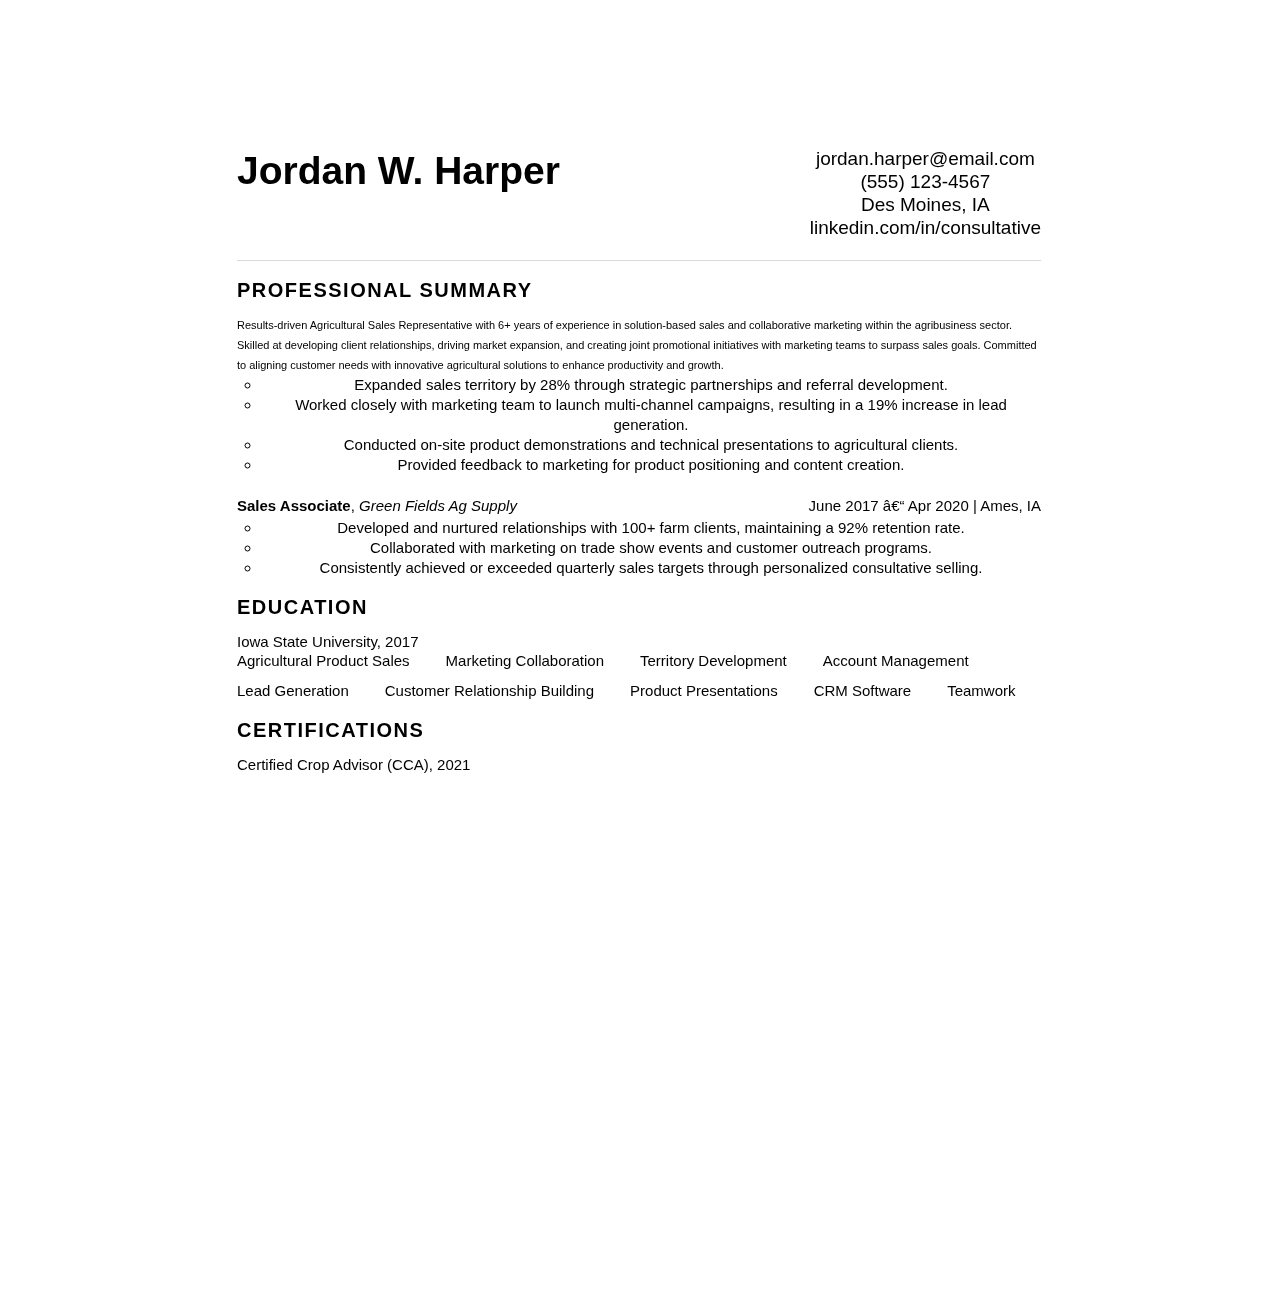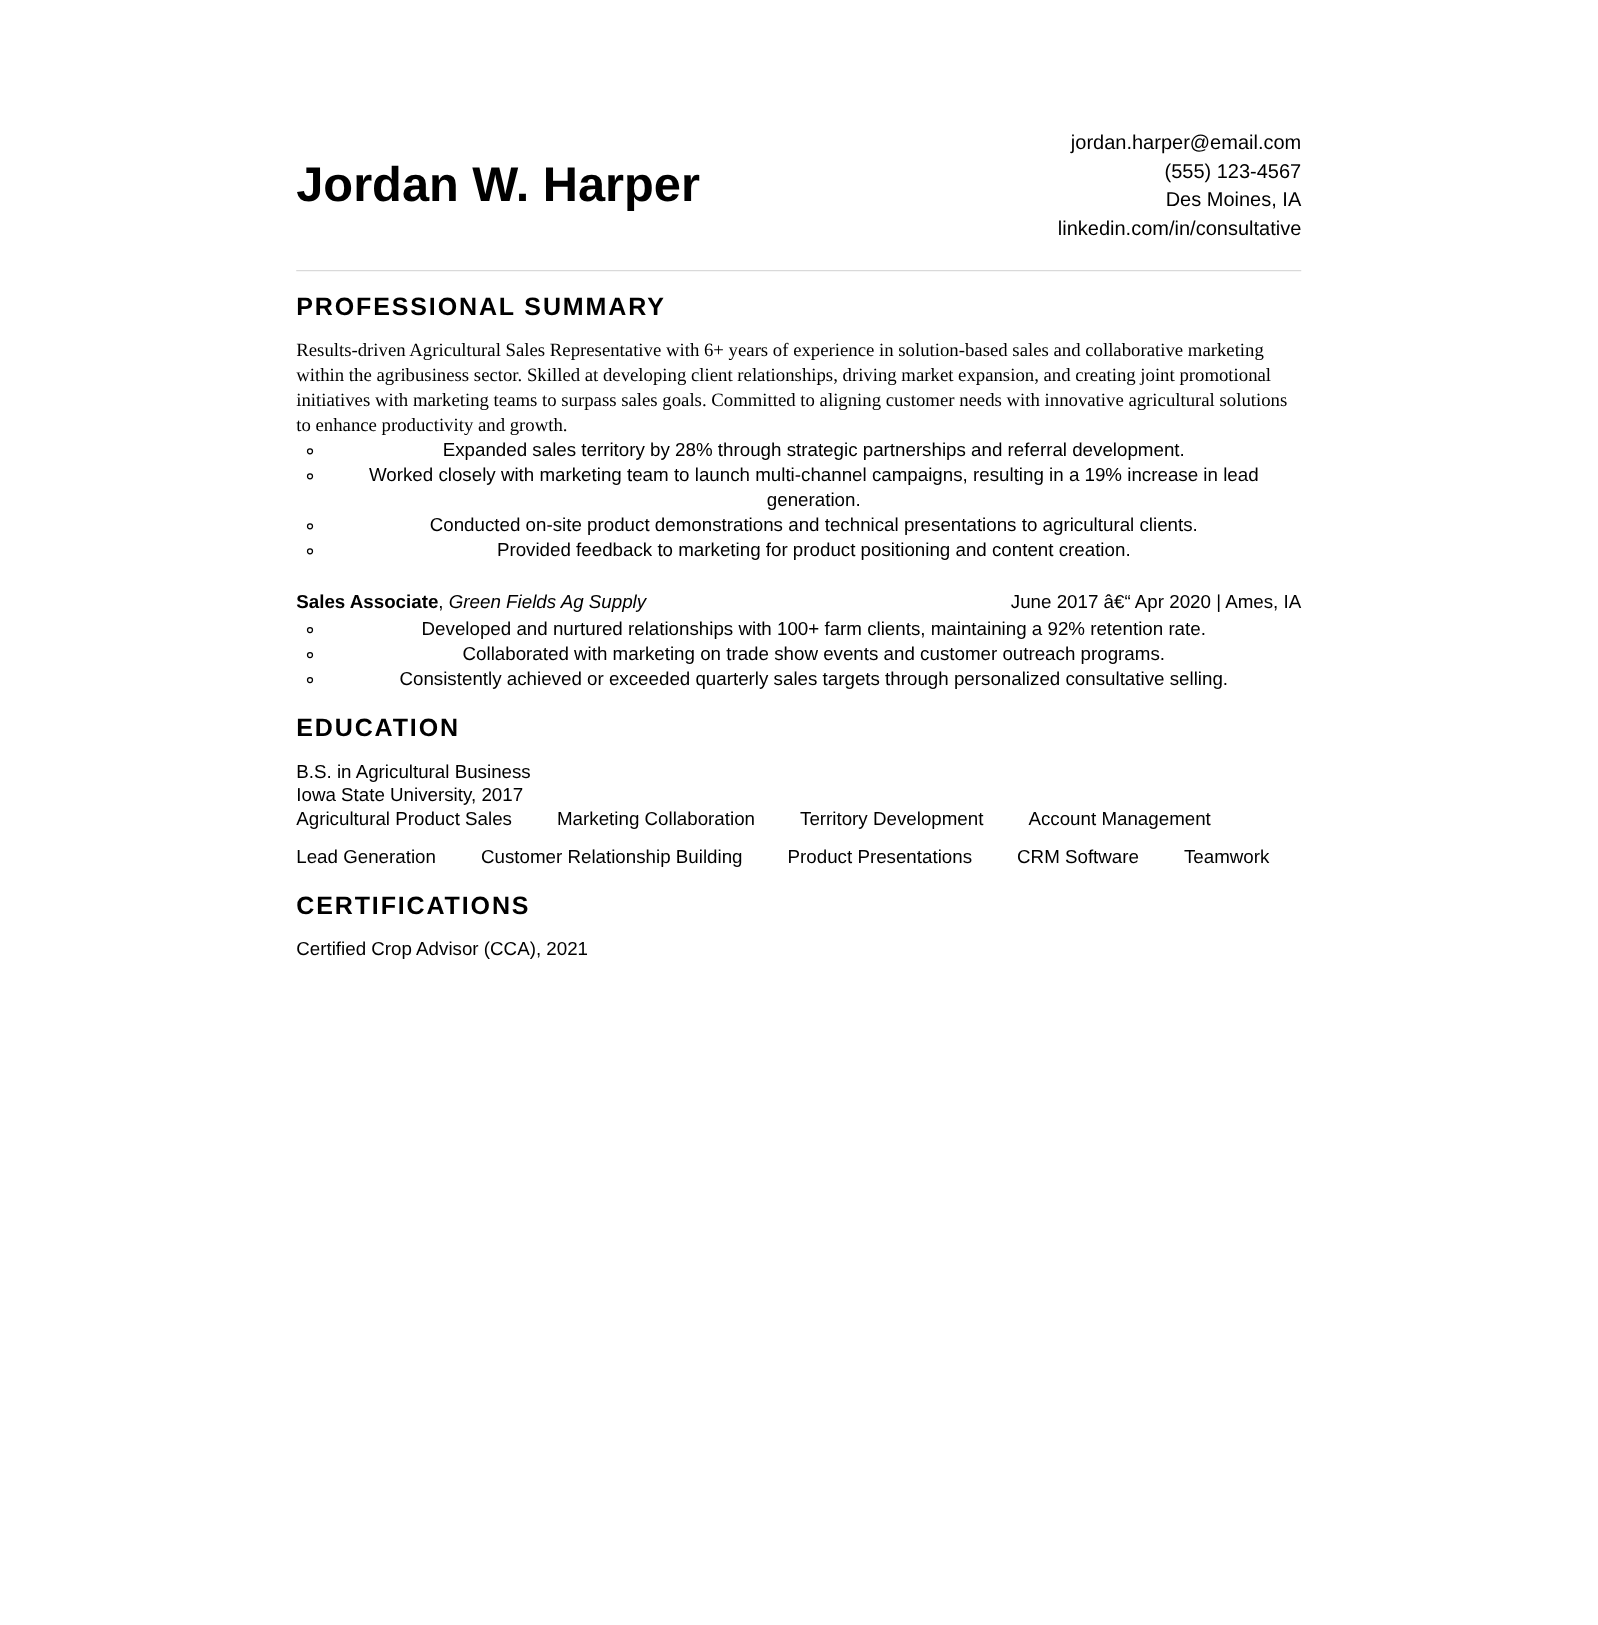--- a/index.html
+++ b/index.html
@@ -25,42 +25,42 @@
     align-items: center;
   }
   .name {
     font-size: 39px;
     line-height: 46px;
     font-weight: 700;
     margin: 0;
     white-space: nowrap;
   }
   .contact {
-    font-size: 16px;
+    font-size: 19px;
     line-height: 23px;
-    text-align: right;
+    text-align: center;
+    margin-top: 44px;
   }
   .divider {
     border: none;
     border-top: 1px solid #d9d9d9;
     height: 0;
     margin: 21px 0 0 0;
   }
   
   h2.section-title {
     font-size: 20px;
     font-weight: 700;
     letter-spacing: 1.5px;
     margin: 18px 0 13px 0;
   }
   .body-text {
-    font-size: 15px;
+    font-size: 11px;
     line-height: 20px;
     margin: 0;
-    font-family: Liberation Serif, serif;
   }
   
   .job + .job { margin-top: 21px; }
   .job-head {
     display: flex;
     justify-content: space-between;
     align-items: baseline;
     font-size: 15px;
     line-height: 20px;
     margin-bottom: 2px;
@@ -143,21 +143,20 @@
       <ul class="bullets">
         <li>Developed and nurtured relationships with 100+ farm clients, maintaining a 92% retention rate.</li>
         <li>Collaborated with marketing on trade show events and customer outreach programs.</li>
         <li>Consistently achieved or exceeded quarterly sales targets through personalized consultative selling.</li>
       </ul>
     </div>
   </section>
 
   <section>
     <h2 class="section-title">EDUCATION</h2>
-    <div class="edu-line">B.S. in Agricultural Business</div>
     <div class="edu-line">Iowa State University, 2017</div>
   </section>
 
   <section>
     <div class="skills-wrap">
       <span>Agricultural Product Sales</span>
       <span>Marketing Collaboration</span>
       <span>Territory Development</span>
       <span>Account Management</span>
       <span>Lead Generation</span>

